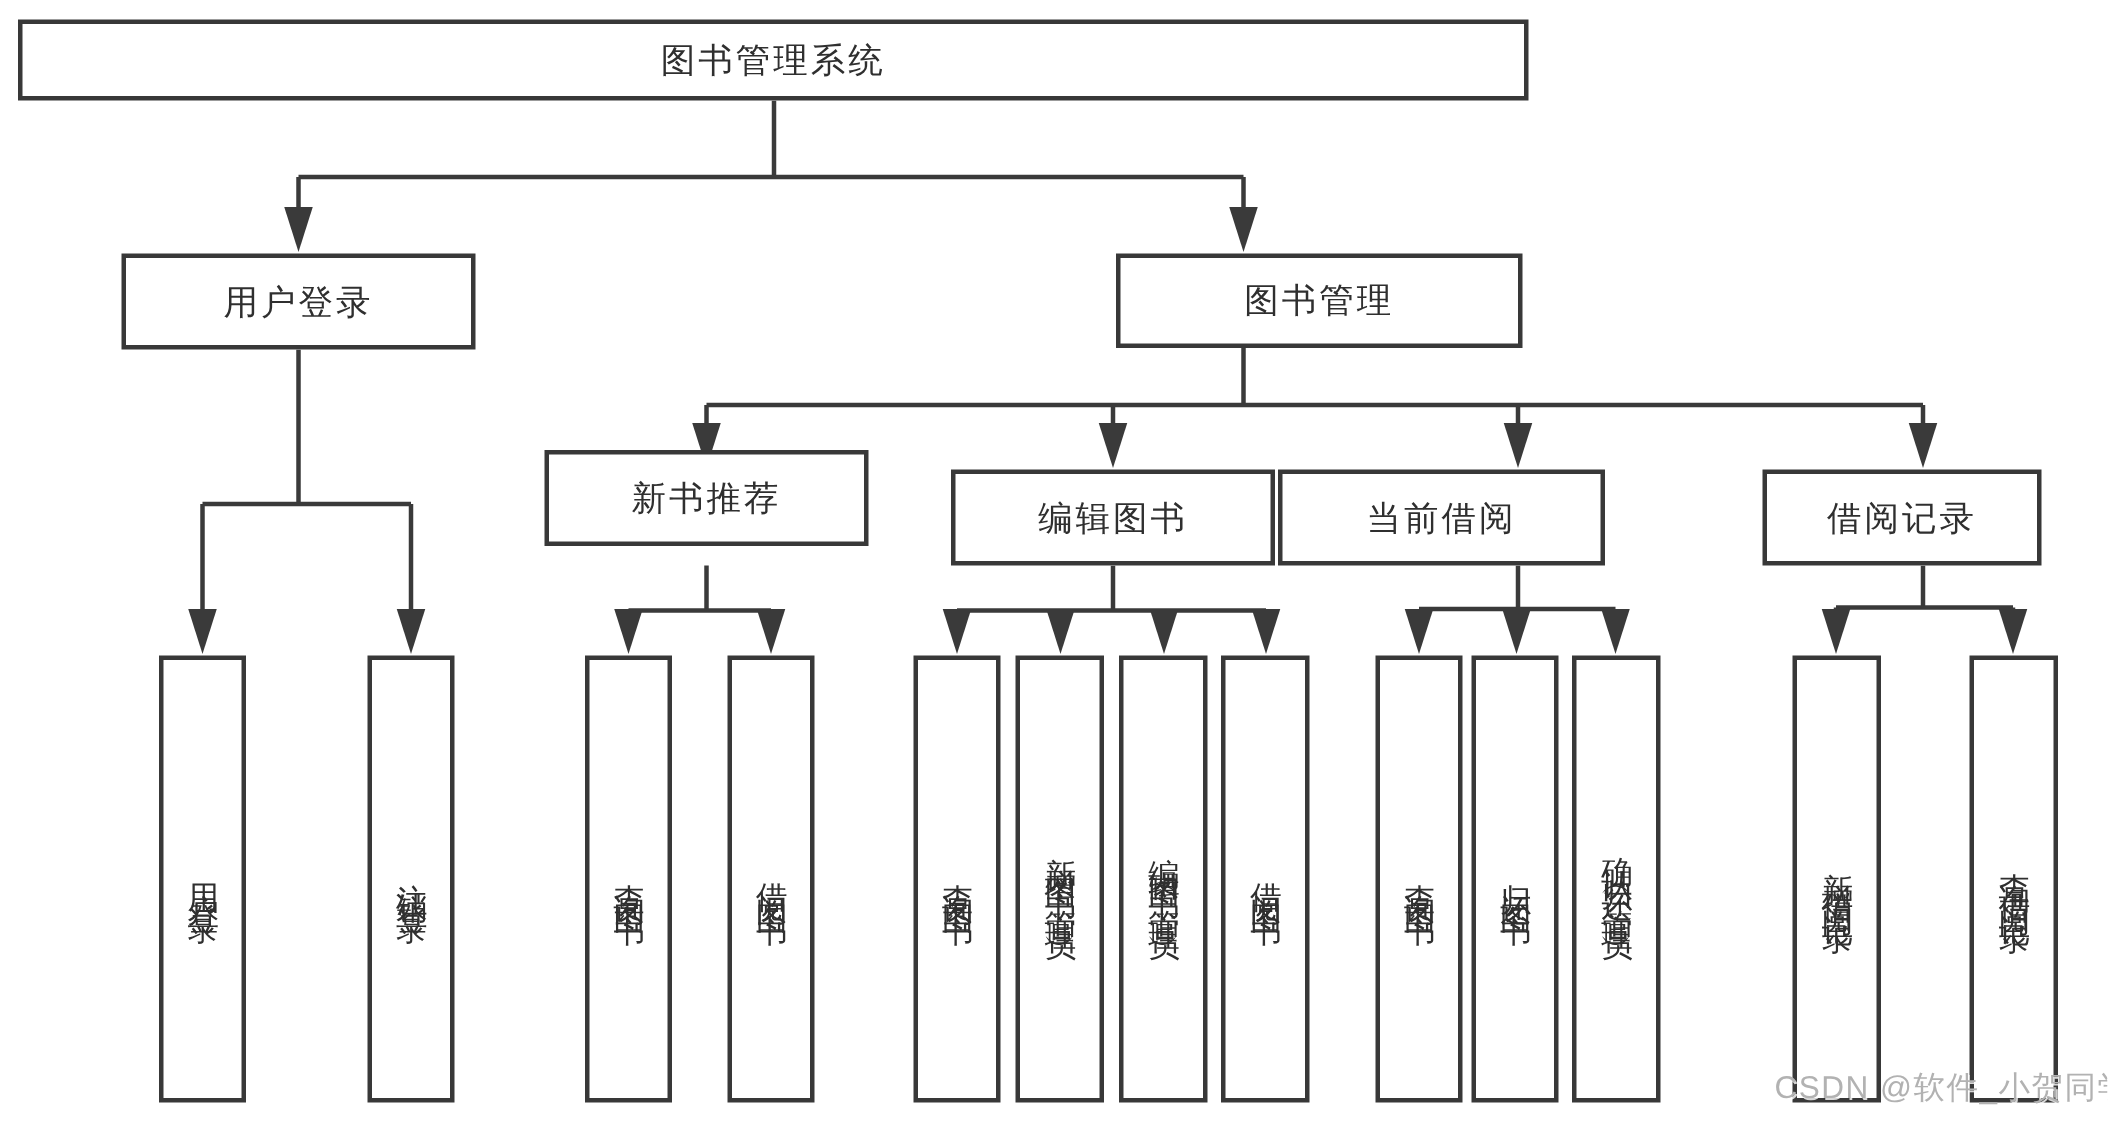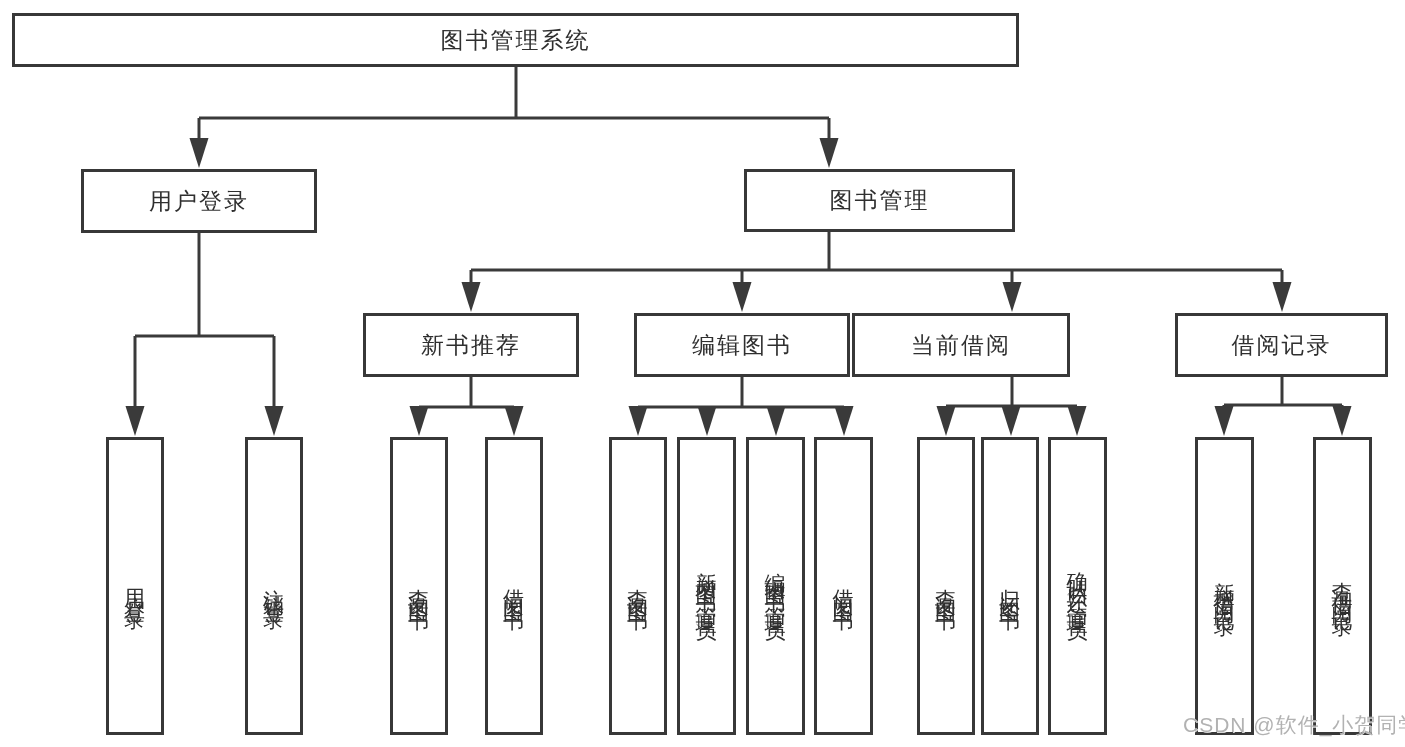--- a/index.html
+++ b/index.html
@@ -87,24 +87,24 @@
       <polygon class="cf" points="1214.5,406 1233.5,406 1224,436"></polygon>
       <line class="cl" x1="1342" y1="405" x2="1342" y2="410"></line>
       <polygon class="cf" points="1332.5,406 1351.5,406 1342,436"></polygon>
     </svg>
 
   <div class="node" style="left:12px;top:13px;width:1007px;height:54px;">图书管理系统</div>
 
   <div class="node" style="left:81px;top:169px;width:236px;height:64px;">用户登录</div>
   <div class="node" style="left:712px;top:169px;width:271px;height:63px;margin-left:32px;">图书管理</div>
 
-  <div class="node" style="left:363px;top:313px;width:216px;height:64px;">新书推荐</div>
+  <div class="node" style="left:363px;top:300px;width:216px;height:64px;">新书推荐</div>
   <div class="node" style="left:634px;top:313px;width:216px;height:64px;">编辑图书</div>
   <div class="node" style="left:852px;top:313px;width:218px;height:64px;">当前借阅</div>
-  <div class="node" style="left:1175px;top:313px;width:213px;height:64px;">借阅记录</div>
+  <div class="node" style="left:1175px;top:313px;width:186px;height:64px;">借阅记录</div>
 
   <div class="node leaf" style="left:106px;top:437px;width:58px;height:298px;">用户登录</div>
   <div class="node leaf" style="left:245px;top:437px;width:58px;height:298px;">注销登录</div>
 
   <div class="node leaf" style="left:390px;top:437px;width:58px;height:298px;">查询图书</div>
   <div class="node leaf" style="left:485px;top:437px;width:58px;height:298px;">借阅图书</div>
 
   <div class="node leaf" style="left:609px;top:437px;width:58px;height:298px;">查询图书</div>
   <div class="node leaf" style="left:677px;top:437px;width:59px;height:298px;">新增图书（管理员）</div>
   <div class="node leaf" style="left:746px;top:437px;width:59px;height:298px;">编辑图书（管理员）</div>

